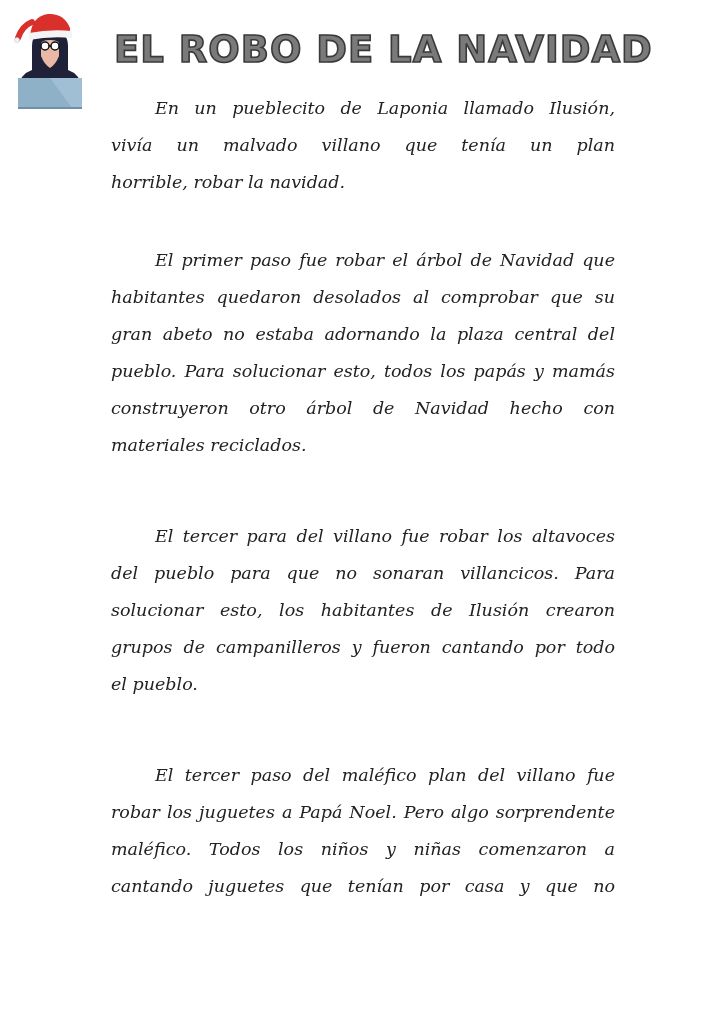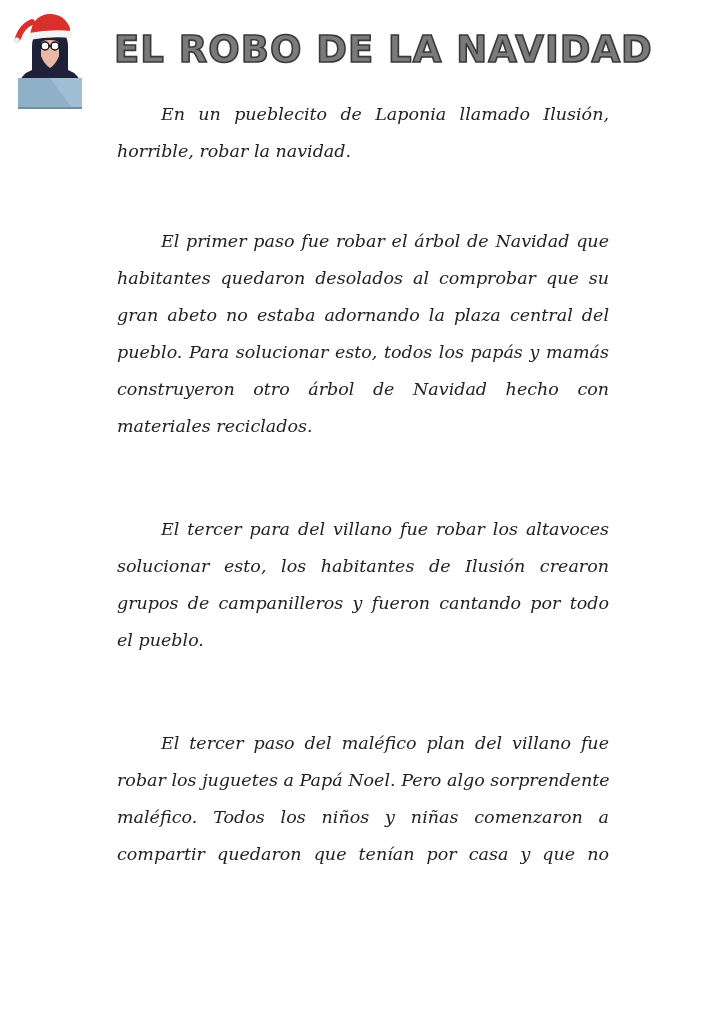--- a/index.html
+++ b/index.html
@@ -15,21 +15,21 @@
     -webkit-text-stroke: 1.6px #3a3a3a;
     text-shadow: 0 0 1px #555;
     line-height: 48px;
   }
 
   .body-text {
     position: absolute; left: 103px; top: 82px; width: 520px;
     font-family: "DejaVu Serif", serif; font-style: italic;
     font-size: 17.5px; color: #222; line-height: 37px;
   }
-  .para { margin: 14px; text-align: justify; text-align-last: auto; }
+  .para { margin: 8px; text-align: justify; text-align-last: auto; }
   .line { display: block; height: 37px; white-space: nowrap; text-align: justify; text-align-last: justify; }
   .line.last { text-align-last: left; }
   .line.indent { padding-left: 44px; }
   .gap1 { height: 25px; }
   .gap2 { height: 38px; }
 </style>
 </head>
 <body>
 
 <div class="page">
@@ -52,40 +52,42 @@
     <rect x="8" y="70" width="64" height="30" fill="#8eb1c8"></rect>
     <path d="M40 70 L72 70 L72 100 L62 100 Z" fill="#a8c5d8" opacity="0.7"></path>
     <rect x="8" y="99" width="64" height="2" fill="#6f91a8"></rect>
   </svg>
 
   <div class="title">EL ROBO DE LA NAVIDAD</div>
 
   <div class="body-text">
     <div class="para">
       <span class="line indent">En un pueblecito de Laponia llamado Ilusión,</span>
+      <span class="line">vivía un malvado villano que tenía un plan</span>
       <span class="line last">horrible, robar la navidad.</span>
     </div>
     <div class="gap1"></div>
     <div class="para">
       <span class="line indent">El primer paso fue robar el árbol de Navidad que</span>
       <span class="line">habitantes quedaron desolados al comprobar que su</span>
       <span class="line">gran abeto no estaba adornando la plaza central del</span>
       <span class="line">pueblo. Para solucionar esto, todos los papás y mamás</span>
       <span class="line">construyeron otro árbol de Navidad hecho con</span>
       <span class="line last">materiales reciclados.</span>
     </div>
     <div class="gap2"></div>
     <div class="para">
       <span class="line indent">El tercer para del villano fue robar los altavoces</span>
+      <span class="line">del pueblo para que no sonaran villancicos. Para</span>
       <span class="line">solucionar esto, los habitantes de Ilusión crearon</span>
       <span class="line">grupos de campanilleros y fueron cantando por todo</span>
       <span class="line last">el pueblo.</span>
     </div>
     <div class="gap2"></div>
     <div class="para">
       <span class="line indent">El tercer paso del maléfico plan del villano fue</span>
       <span class="line">robar los juguetes a Papá Noel. Pero algo sorprendente</span>
       <span class="line">maléfico. Todos los niños y niñas comenzaron a</span>
-      <span class="line">compartir quedaron que tenían por casa y que no</span>
+      <span class="line">cantando juguetes que tenían por casa y que no</span>
     </div>
   </div>
 
 </div>
 
 </body></html>

